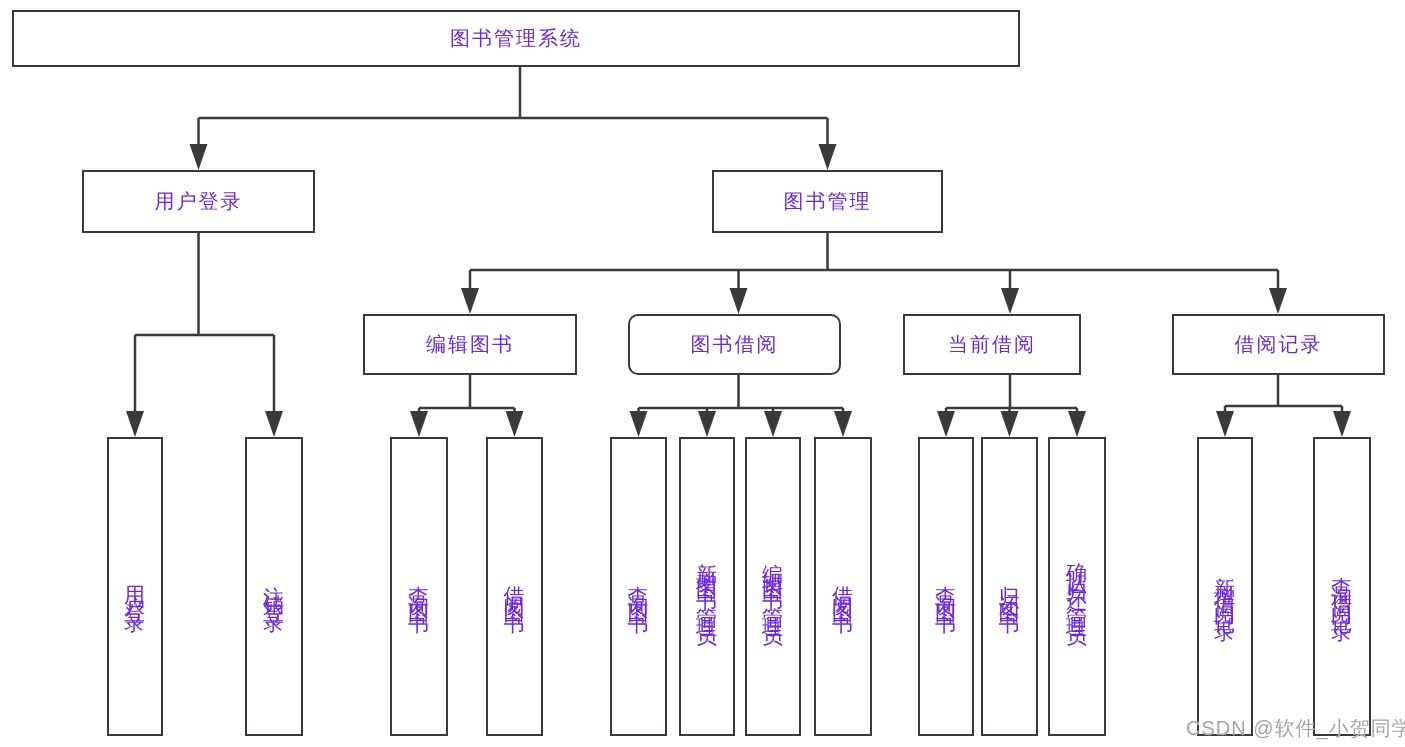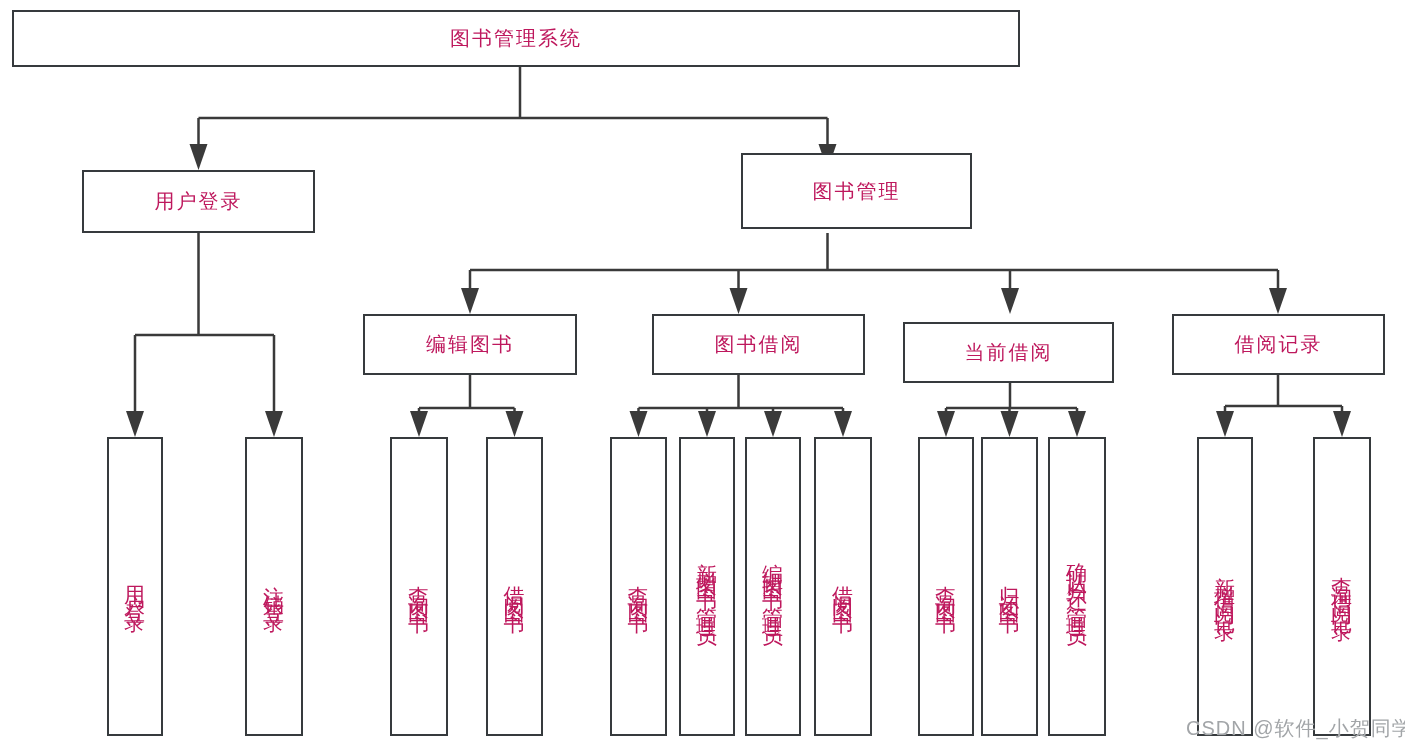--- a/index.html
+++ b/index.html
@@ -16,21 +16,21 @@
     position:absolute;
     box-sizing:border-box;
     border:2.5px solid #363a3d;
     background:#ffffff;
     display:flex;
     align-items:center;
     justify-content:center;
     z-index:2;
     font-size:20px;
     letter-spacing:2px;
-    color:#be185d;
+    color:#6d28d9;
     text-align:right;
   }
   .h-node{white-space:nowrap;}
   .leaf{
     writing-mode:vertical-rl;
     text-orientation:mixed;
     font-size:21px;
     letter-spacing:9px;
     line-height:1;
     padding:6px 0;
@@ -80,25 +80,25 @@
       <polygon points="1000.5,411 1018.5,411 1009.5,437"></polygon>
       <polygon points="1068,411 1086,411 1077,437"></polygon>
       <polygon points="1216,411 1234,411 1225,437"></polygon>
       <polygon points="1333,411 1351,411 1342,437"></polygon>
     </g>
   </svg>
 
   <div class="node h-node" style="left:12px;top:10px;width:1008px;height:57px;">图书管理系统</div>
 
   <div class="node h-node" style="left:82px;top:170px;width:233px;height:63px;">用户登录</div>
-  <div class="node h-node" style="left:712px;top:153px;width:231px;height:76px;margin-left:29px;">图书管理</div>
+  <div class="node h-node" style="left:712px;top:170px;width:231px;height:63px;">图书管理</div>
 
   <div class="node h-node" style="left:363px;top:314px;width:214px;height:61px;">编辑图书</div>
-  <div class="node h-node" style="left:652px;top:314px;width:213px;height:61px;">图书借阅</div>
-  <div class="node h-node" style="left:903px;top:322px;width:211px;height:61px;">当前借阅</div>
+  <div class="node h-node" style="left:628px;top:314px;width:213px;height:61px;border-radius:10px;">图书借阅</div>
+  <div class="node h-node" style="left:903px;top:314px;width:178px;height:61px;">当前借阅</div>
   <div class="node h-node" style="left:1172px;top:314px;width:213px;height:61px;">借阅记录</div>
 
   <div class="node leaf" style="left:107px;top:437px;width:56px;height:299px;">用户登录</div>
   <div class="node leaf" style="left:245px;top:437px;width:58px;height:299px;">注销登录</div>
 
   <div class="node leaf" style="left:390px;top:437px;width:58px;height:299px;">查询图书</div>
   <div class="node leaf" style="left:486px;top:437px;width:57px;height:299px;">借阅图书</div>
 
   <div class="node leaf" style="left:610px;top:437px;width:57px;height:299px;">查询图书</div>
   <div class="node leaf" style="left:679px;top:437px;width:56px;height:299px;">新增图书（管理员）</div>

